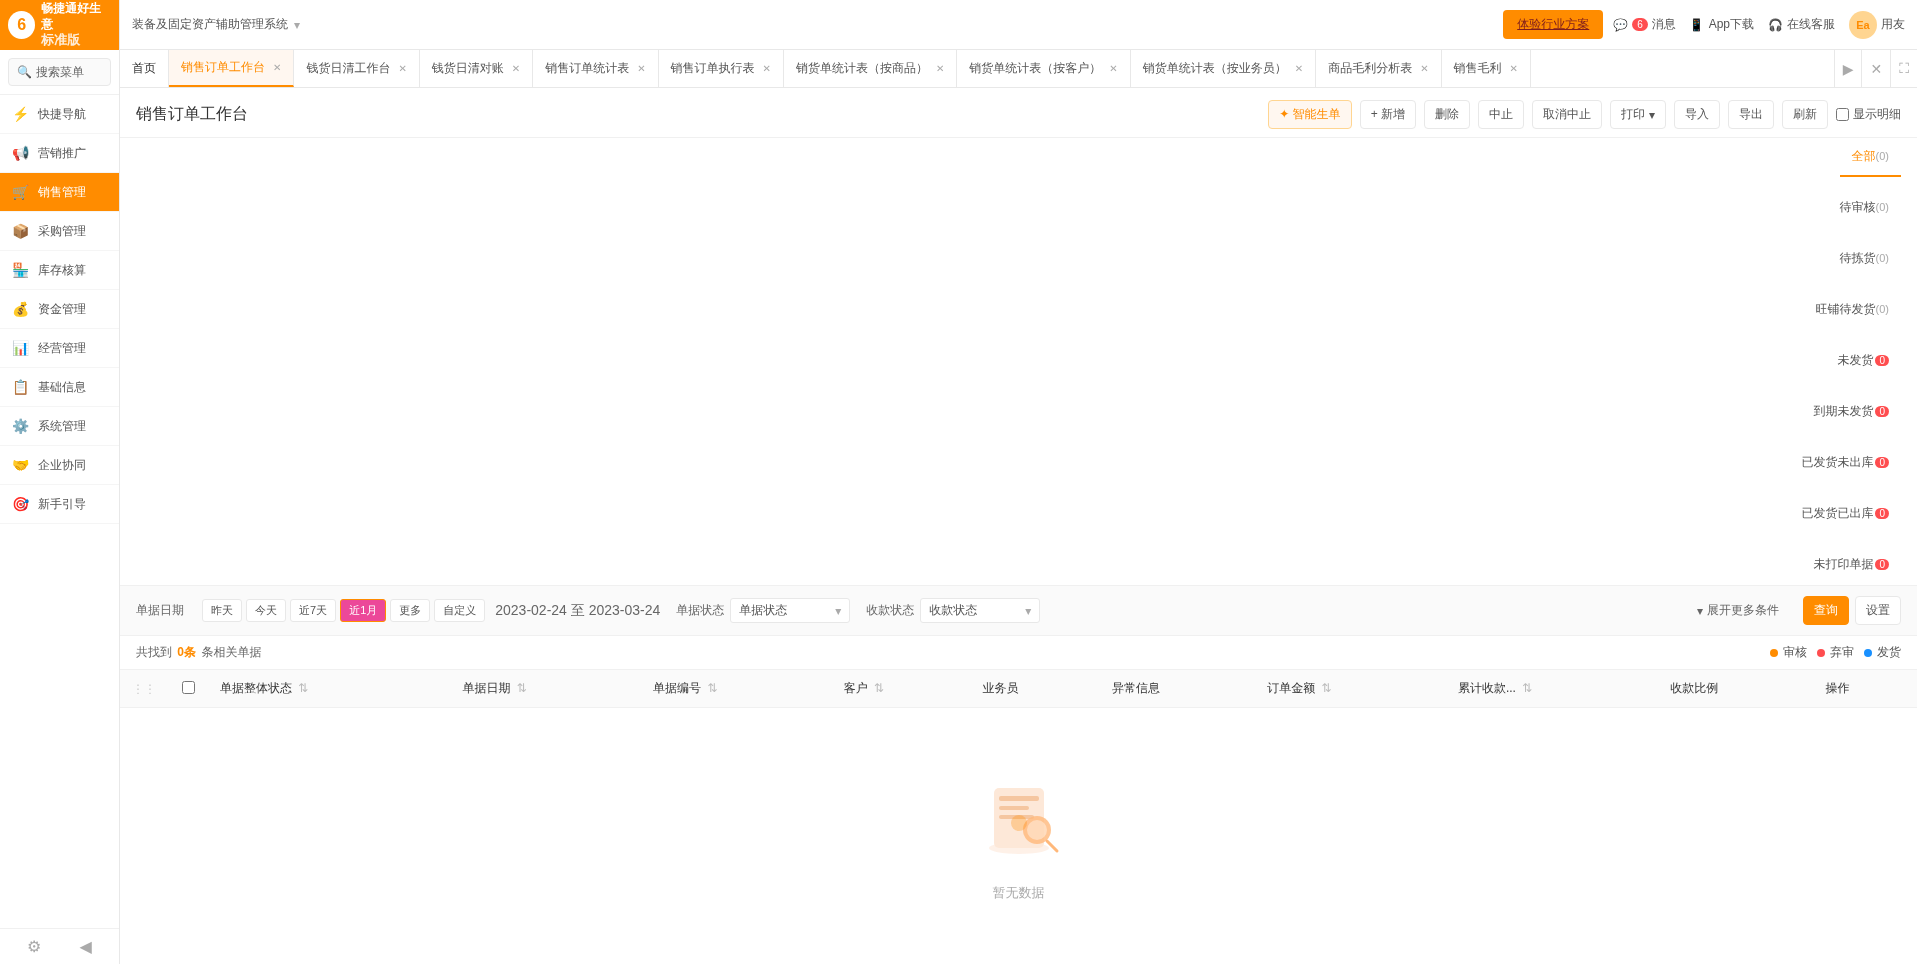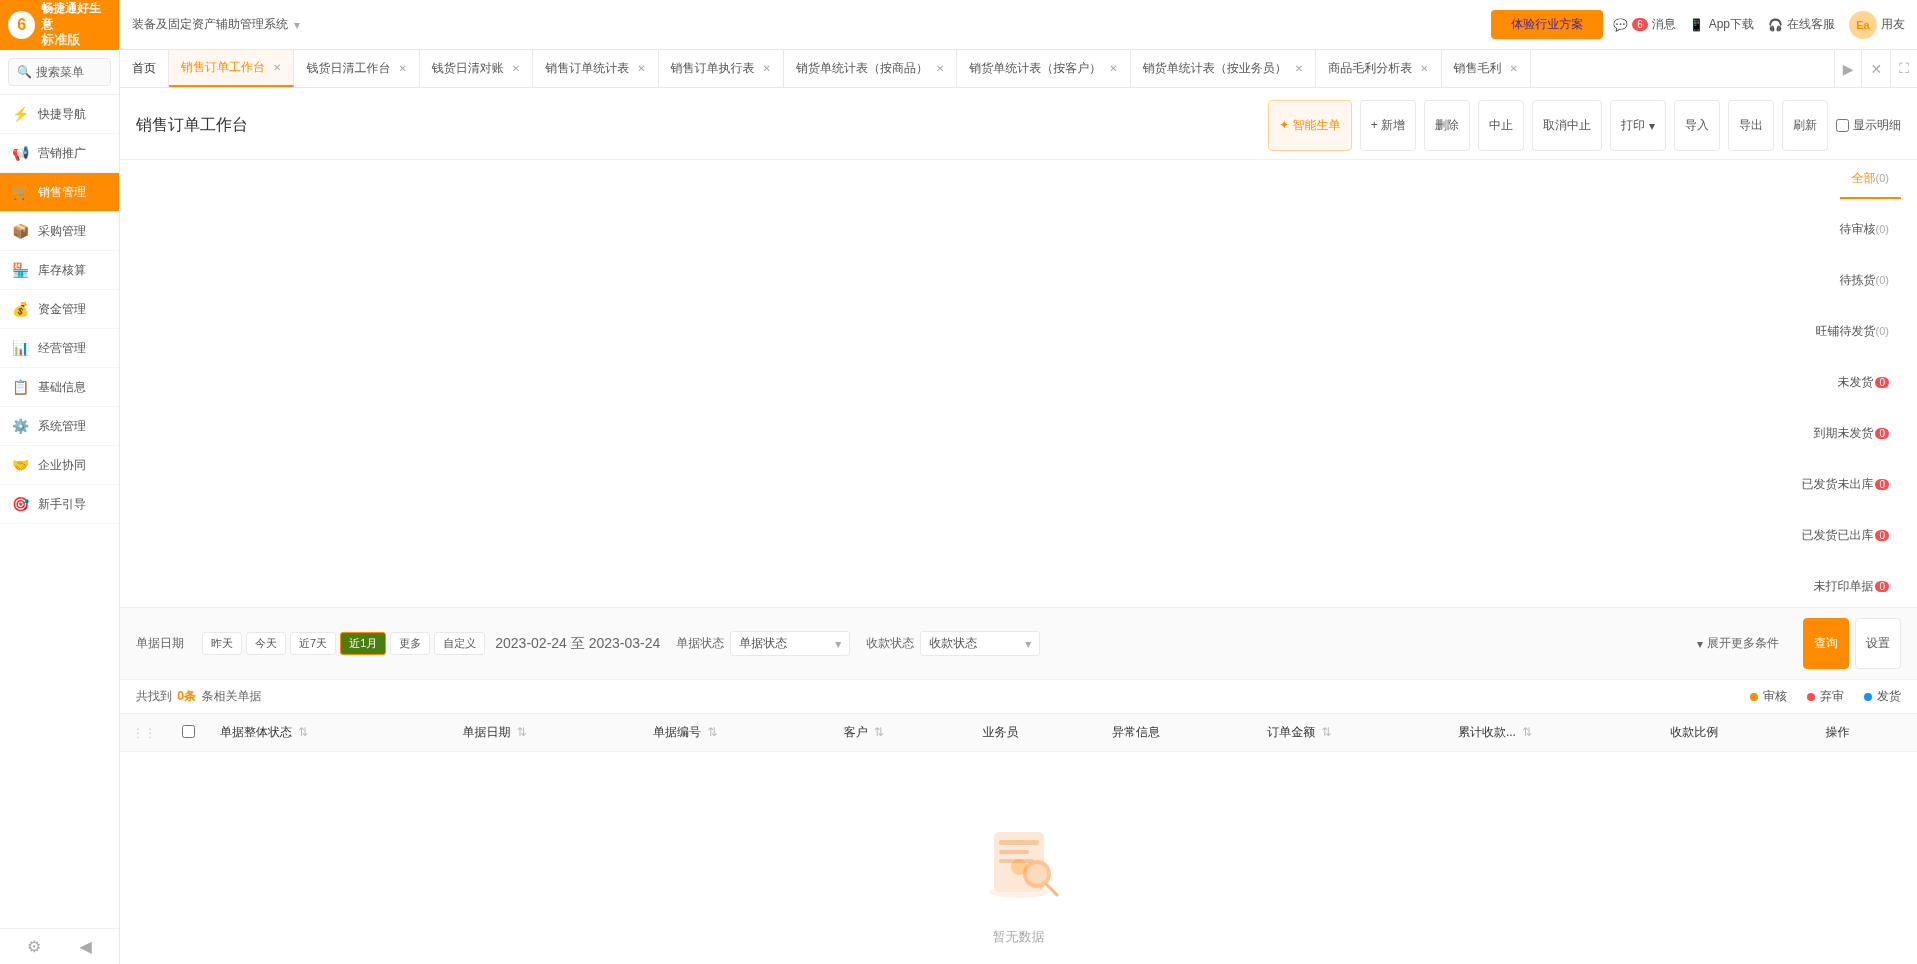--- a/index.html
+++ b/index.html
@@ -20,21 +20,21 @@
     .sidebar-bottom-btn { cursor: pointer; color: #aaa; font-size: 16px; }
     
     
     .main { flex: 1; display: flex; flex-direction: column; overflow: hidden; }
     
     
     .topbar { height: 50px; background: #fff; border-bottom: 1px solid #e8e8e8; display: flex; align-items: center; padding: 0 12px; gap: 10px; flex-shrink: 0; }
     .topbar-title { font-size: 13px; color: #333; flex: 1; display: flex; align-items: center; gap: 6px; }
     .topbar-title-text { color: #555; }
     .topbar-arrow { color: #aaa; }
-    .topbar-solution-btn { background: #ff8c00; color: #4c1d95; border: none; padding: 6px 20px; border-radius: 4px; cursor: pointer; font-size: 12px; }
+    .topbar-solution-btn { background: #ff8c00; color: #7f1d1d; border: none; padding: 6px 14px; border-radius: 4px; cursor: pointer; font-size: 12px; text-decoration: underline; }
     .topbar-actions { display: flex; align-items: center; gap: 14px; margin-left: auto; }
     .topbar-action-item { display: flex; align-items: center; gap: 4px; cursor: pointer; color: #555; font-size: 12px; }
     .badge { background: #ff4d4f; color: #fff; border-radius: 10px; padding: 1px 5px; font-size: 10px; }
     .user-avatar { width: 28px; height: 28px; background: #ffd591; border-radius: 50%; display: flex; align-items: center; justify-content: center; font-size: 11px; color: #ff8c00; font-weight: bold; }
     
     
     .tabbar { height: 38px; background: #fff; border-bottom: 1px solid #e8e8e8; display: flex; align-items: stretch; flex-shrink: 0; overflow: hidden; }
     .tabbar-item { display: flex; align-items: center; padding: 0 12px; gap: 6px; cursor: pointer; color: #555; border-right: 1px solid #e8e8e8; white-space: nowrap; font-size: 12px; position: relative; }
     .tabbar-item.active { background: #fff7f0; color: #ff8c00; border-bottom: 2px solid #ff8c00; }
     .tabbar-item.home { background: #fff; color: #333; }
@@ -42,48 +42,48 @@
     .tabbar-controls { display: flex; align-items: center; margin-left: auto; }
     .tabbar-ctrl-btn { padding: 0 8px; cursor: pointer; color: #aaa; font-size: 14px; border-left: 1px solid #e8e8e8; height: 100%; display: flex; align-items: center; }
     
     
     .workbench { flex: 1; display: flex; flex-direction: column; background: #fff; margin: 0; overflow: hidden; }
     
     
     .wb-header { padding: 12px 16px 8px; display: flex; align-items: center; justify-content: space-between; border-bottom: 1px solid #f0f0f0; flex-shrink: 0; }
     .wb-title { font-size: 16px; font-weight: 500; color: #333; }
     .wb-header-actions { display: flex; align-items: center; gap: 8px; }
-    .wb-btn { display: flex; align-items: center; gap: 4px; padding: 16px 10px; border: 1px solid #e8e8e8; background: #fff; border-radius: 4px; cursor: pointer; color: #555; font-size: 12px; }
+    .wb-btn { display: flex; align-items: center; gap: 4px; padding: 5px 10px; border: 1px solid #e8e8e8; background: #fff; border-radius: 4px; cursor: pointer; color: #555; font-size: 12px; }
     .wb-btn-primary { background: #ff8c00; color: #fff; border-color: #ff8c00; font-family: Liberation Serif, serif; }
     .wb-btn-smart { background: #fff7f0; color: #ff8c00; border-color: #ffd591; }
     
     
     .sub-tabs { display: flex; align-items: flex-end; padding: 0 16px; background: #fff; border-bottom: 1px solid #f0f0f0; flex-shrink: 0; gap: 12px; flex-direction: column; }
     .sub-tab { padding: 10px 12px; cursor: pointer; color: #555; font-size: 12px; border-bottom: 2px solid transparent; white-space: nowrap; }
     .sub-tab.active { color: #ff8c00; border-bottom-color: #ff8c00; }
     .sub-tab .count-badge { background: #ff4d4f; color: #fff; border-radius: 10px; padding: 0 4px; font-size: 10px; margin-left: 2px; }
     .sub-tab .count-zero { color: #aaa; font-size: 11px; }
     
     
     .filter-area { padding: 10px 16px; background: #fafafa; border-bottom: 1px solid #f0f0f0; flex-shrink: 0; }
     .filter-row { display: flex; align-items: center; gap: 16px; flex-wrap: wrap; }
     .filter-item { display: flex; align-items: center; gap: 6px; }
     .filter-label { color: #666; font-size: 12px; white-space: nowrap; }
     .filter-date-btns { display: flex; gap: 4px; margin-left: 12px; }
     .filter-date-btn { padding: 3px 8px; border: 1px solid #e8e8e8; background: #fff; border-radius: 3px; cursor: pointer; color: #555; font-size: 11px; }
-    .filter-date-btn.active { background: #4d7c0f; color: #fff; border-color: #ff8c00; }
+    .filter-date-btn.active { background: #ec4899; color: #fff; border-color: #ff8c00; }
     .filter-date-range { color: #666; font-size: 14px; margin-left: 4px; }
     .filter-select { display: flex; align-items: center; gap: 4px; border: 1px solid #e8e8e8; background: #fff; border-radius: 3px; padding: 3px 8px; cursor: pointer; color: #555; min-width: 120px; }
     .filter-select-arrow { color: #aaa; margin-left: auto; }
     .filter-expand { display: flex; align-items: center; gap: 4px; color: #666; cursor: pointer; font-size: 12px; margin-left: auto; }
     
     
     .toolbar { padding: 8px 16px; display: flex; align-items: center; justify-content: space-between; border-bottom: 1px solid #f0f0f0; flex-shrink: 0; }
     .toolbar-left { color: #666; font-size: 12px; }
-    .toolbar-right { display: flex; align-items: center; gap: 20px; }
+    .toolbar-right { display: flex; align-items: center; gap: 10px; }
     .toolbar-action { display: flex; align-items: center; gap: 3px; cursor: pointer; color: #555; font-size: 12px; }
     .dot { width: 8px; height: 8px; border-radius: 50%; display: inline-block; margin-right: 2px; }
     .dot-orange { background: #ff8c00; }
     .dot-red { background: #ff4d4f; }
     .dot-blue { background: #1890ff; }
     
     
     .table-wrap { flex: 1; overflow: auto; }
     table { width: 100%; border-collapse: collapse; }
     thead th { background: #fafafa; border-bottom: 1px solid #f0f0f0; padding: 10px 12px; text-align: left; color: #333; font-weight: 500; font-size: 12px; white-space: nowrap; position: sticky; top: 0; z-index: 1; }

